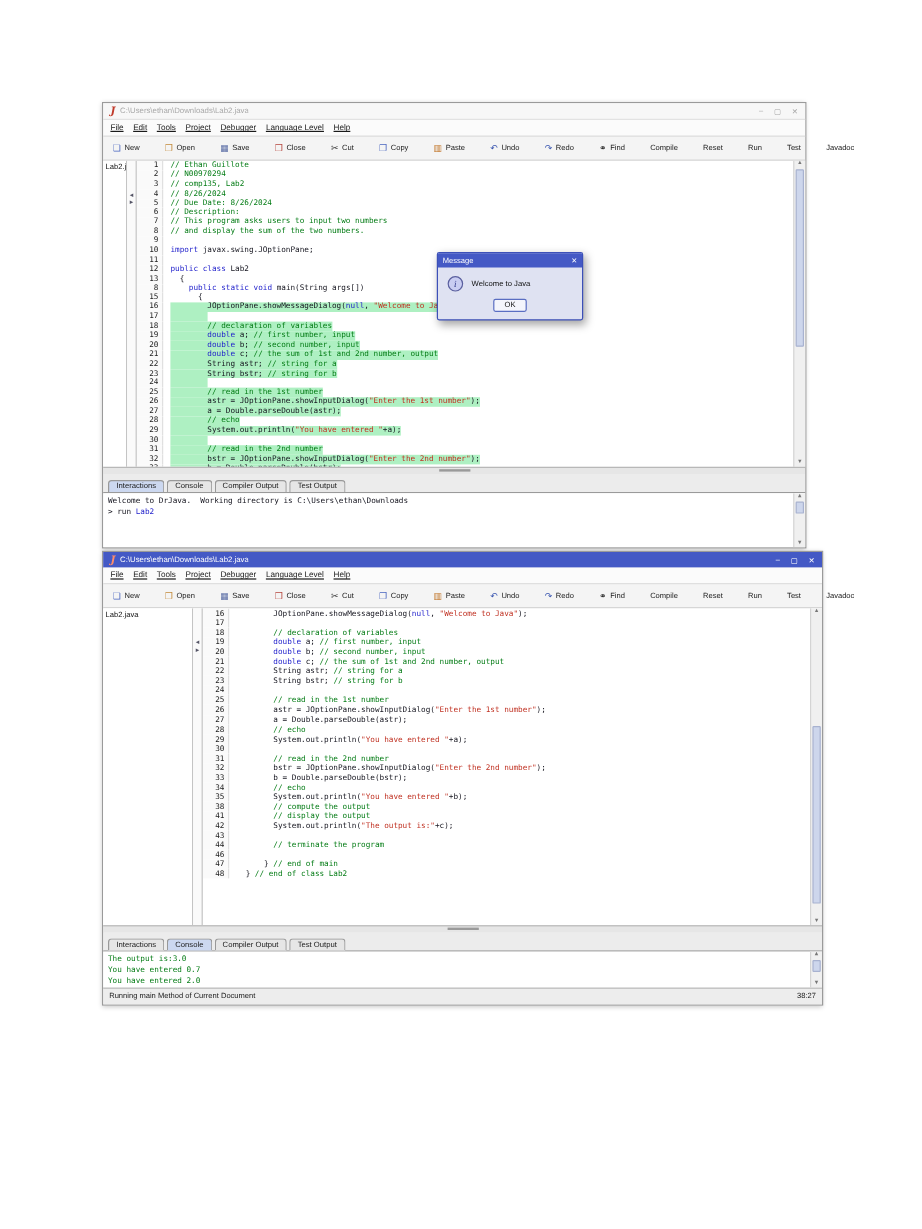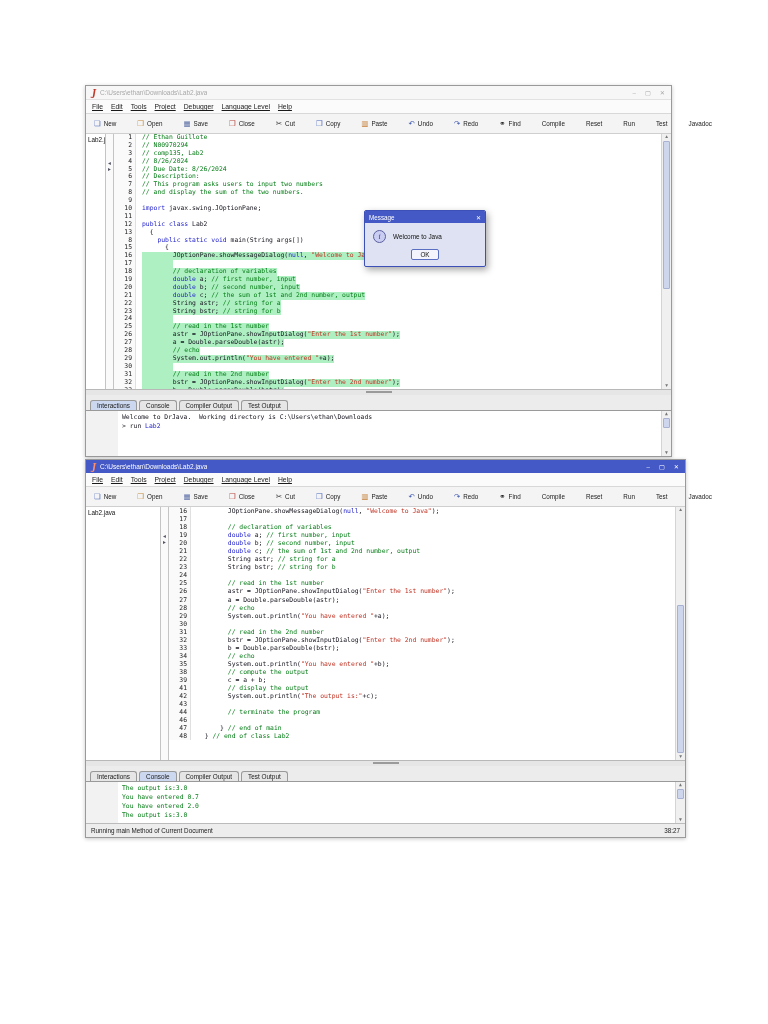--- a/index.html
+++ b/index.html
@@ -70,23 +70,23 @@
 
   
   .tabbar{height:14px;flex:none;display:flex;align-items:flex-end;gap:2px;padding:1px 4px 0;
           background:#ececec;border-bottom:1px solid #9a9a9a;font-size:6.4px;}
   .tab{padding:1px 6px;border:1px solid #999;border-bottom:none;border-radius:3px 3px 0 0;
        background:#e6e6e6;color:#1a1a1a;white-space:nowrap;}
   .tab.selected{background:#ccd8f0;}
 
   
   .pane{flex:none;background:#ffffff;font-family:"DejaVu Sans Mono",monospace;font-size:6.4px;
-        line-height:9px;display:flex;overflow:hidden;margin-left:32px;}
+        line-height:9px;display:flex;overflow:hidden;}
   .win-top .pane{height:45px;}
-  .win-bottom .pane{height:41px;}
+  .win-bottom .pane{height:30px;}
   .pane-lines{flex:1;padding:2px 4px;white-space:pre;}
 
   
   .statusbar{height:13px;flex:none;display:flex;align-items:center;justify-content:space-between;
              padding:0 5px;background:#ededed;border-top:1px solid #bbb;font-size:6.3px;color:#1a1a1a;}
 
   
   .dialog{position:absolute;left:278px;top:124px;width:120px;background:#dfe2f2;
           border:1px solid #3c50b8;border-radius:2px;box-shadow:2px 3px 7px rgba(0,0,0,.35);z-index:5;}
   .dialog-titlebar{height:12px;background:#4459c5;color:#fff;display:flex;align-items:center;
@@ -533,24 +533,20 @@
           </div>
           <div class="code-line">
             <span class="ln">35</span>
             <span class="ct"><span class="pl">        System.out.println(</span><span class="st">"You have entered "</span><span class="pl">+b);</span></span>
           </div>
           <div class="code-line">
             <span class="ln">38</span>
             <span class="ct"><span class="pl">        </span><span class="cm">// compute the output</span></span>
           </div>
           <div class="code-line">
-            <span class="ln">39</span>
-            <span class="ct"><span class="pl">        c = a + b;</span></span>
-          </div>
-          <div class="code-line">
             <span class="ln">41</span>
             <span class="ct"><span class="pl">        </span><span class="cm">// display the output</span></span>
           </div>
           <div class="code-line">
             <span class="ln">42</span>
             <span class="ct"><span class="pl">        System.out.println(</span><span class="st">"The output is:"</span><span class="pl">+c);</span></span>
           </div>
           <div class="code-line">
             <span class="ln">43</span>
             <span class="ct"></span>

